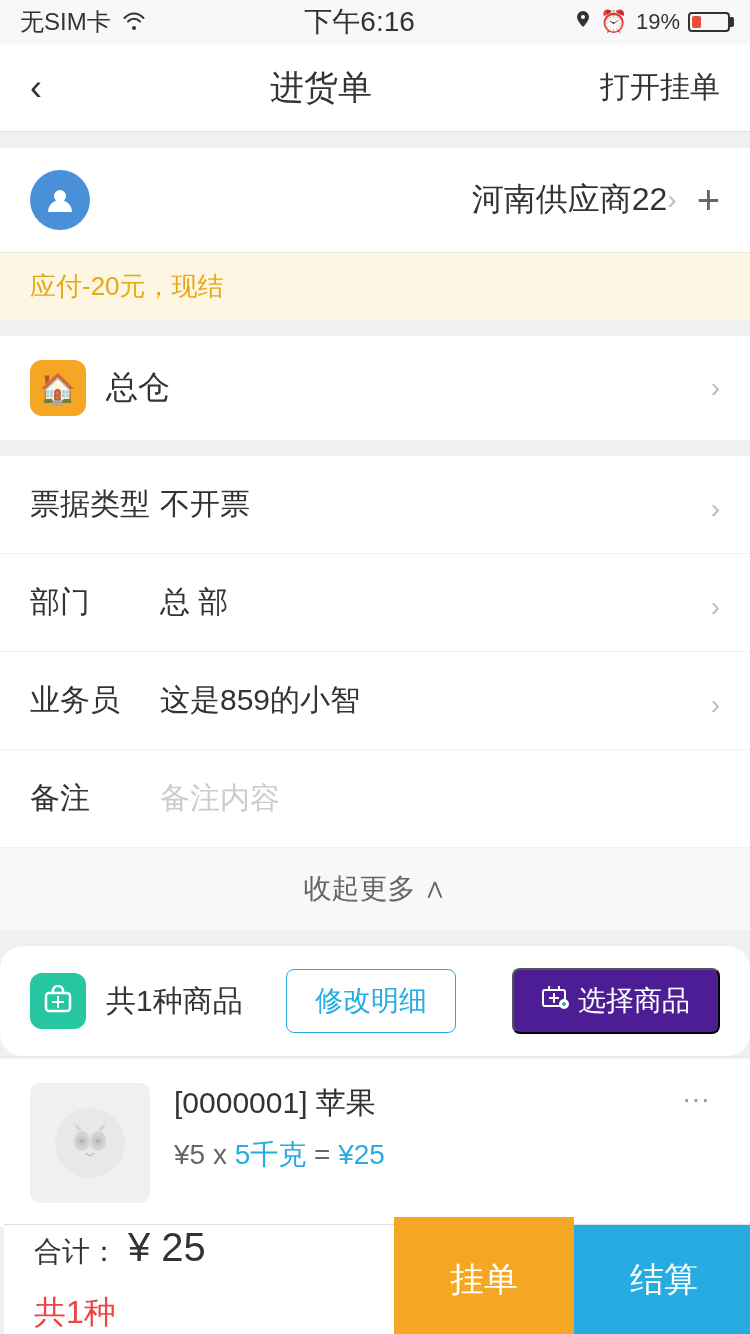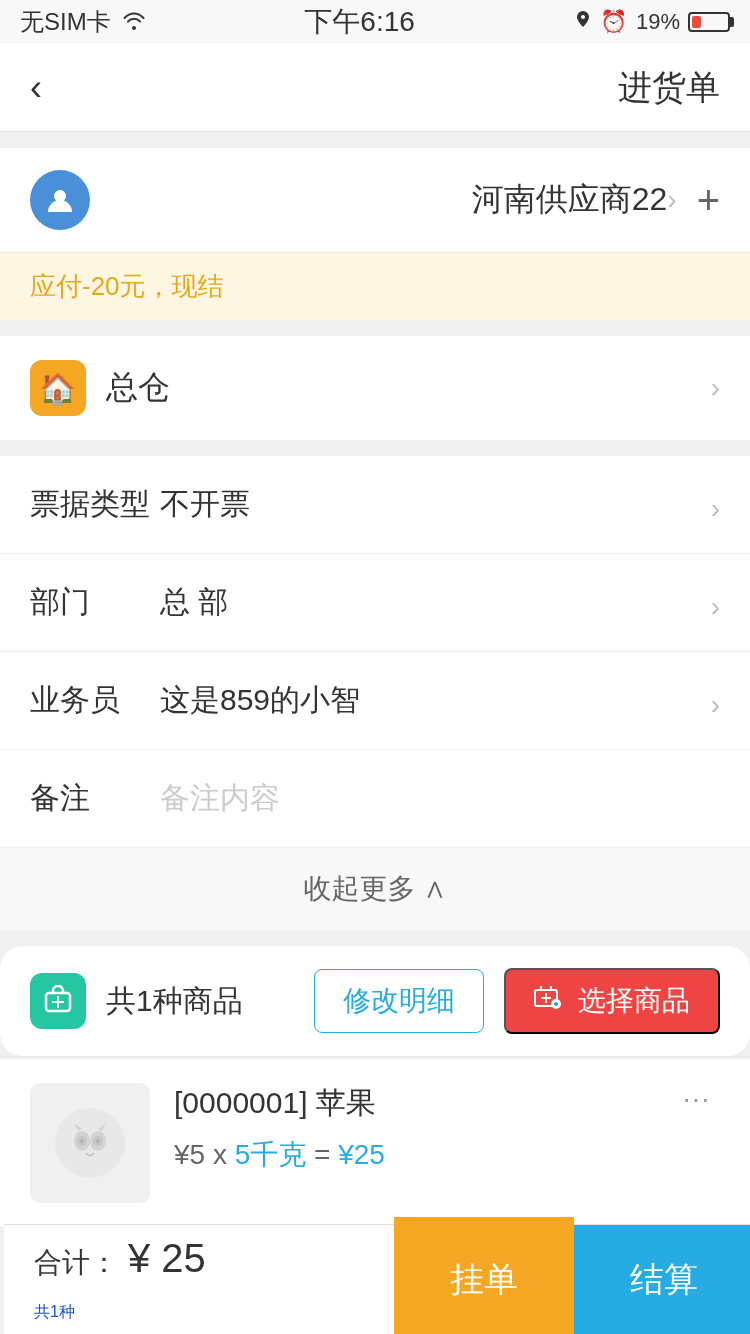--- a/index.html
+++ b/index.html
@@ -177,24 +177,25 @@
       padding: 12px 28px;
       font-size: 28px;
       color: #26abe2;
       background: #fff;
     }
     .btn-select {
       border-radius: 8px;
       padding: 12px 28px;
       font-size: 28px;
       color: #fff;
-      background: #ef4444;
-      display: flex;
-      align-items: center;
-      gap: 16px;
+      background: #4c1d95;
+      display: flex;
+      align-items: center;
+      gap: 8px;
+      margin-left: 36px;
     }
 
     
     .product-item {
       background: #fff;
       display: flex;
       align-items: flex-start;
       padding: 24px 30px;
       margin-top: 2px;
     }
@@ -240,21 +241,21 @@
       flex: 1;
       padding: 0 30px;
     }
     .total-line1 {
       display: flex;
       align-items: baseline;
       gap: 10px;
     }
     .total-label { font-size: 28px; color: #333; }
     .total-amount { font-size: 40px; color: #333; font-weight: 400; }
-    .total-line2 { font-size: 16px; color: #1d4ed8; margin-top: 20px; }
+    .total-line2 { font-size: 32px; color: #ef4444; margin-top: 20px; }
     .btn-hang {
       width: 180px;
       height: 126px;
       background: #f5a623;
       display: flex;
       align-items: center;
       justify-content: center;
       font-size: 34px;
       color: #fff;
       font-weight: 500;
@@ -300,20 +301,21 @@
     <span>19%</span>
     <div class="battery-icon">
       <div class="battery-fill"></div>
     </div>
   </div>
 </div>
 
 <div class="nav-bar">
   <span class="nav-back">‹</span>
   <span class="nav-title">进货单</span>
+  <span class="nav-action">打开挂单</span>
 </div>
 
 <div class="divider-gray"></div>
 
 <div class="supplier-row">
   <div class="supplier-avatar">
     <svg width="32" height="32" viewBox="0 0 32 32">
         <circle cx="16" cy="12" r="6" fill="#fff"></circle>
         <path d="M4 28c0-6.6 5.4-12 12-12s12 5.4 12 12" fill="#fff"></path>
       </svg>

